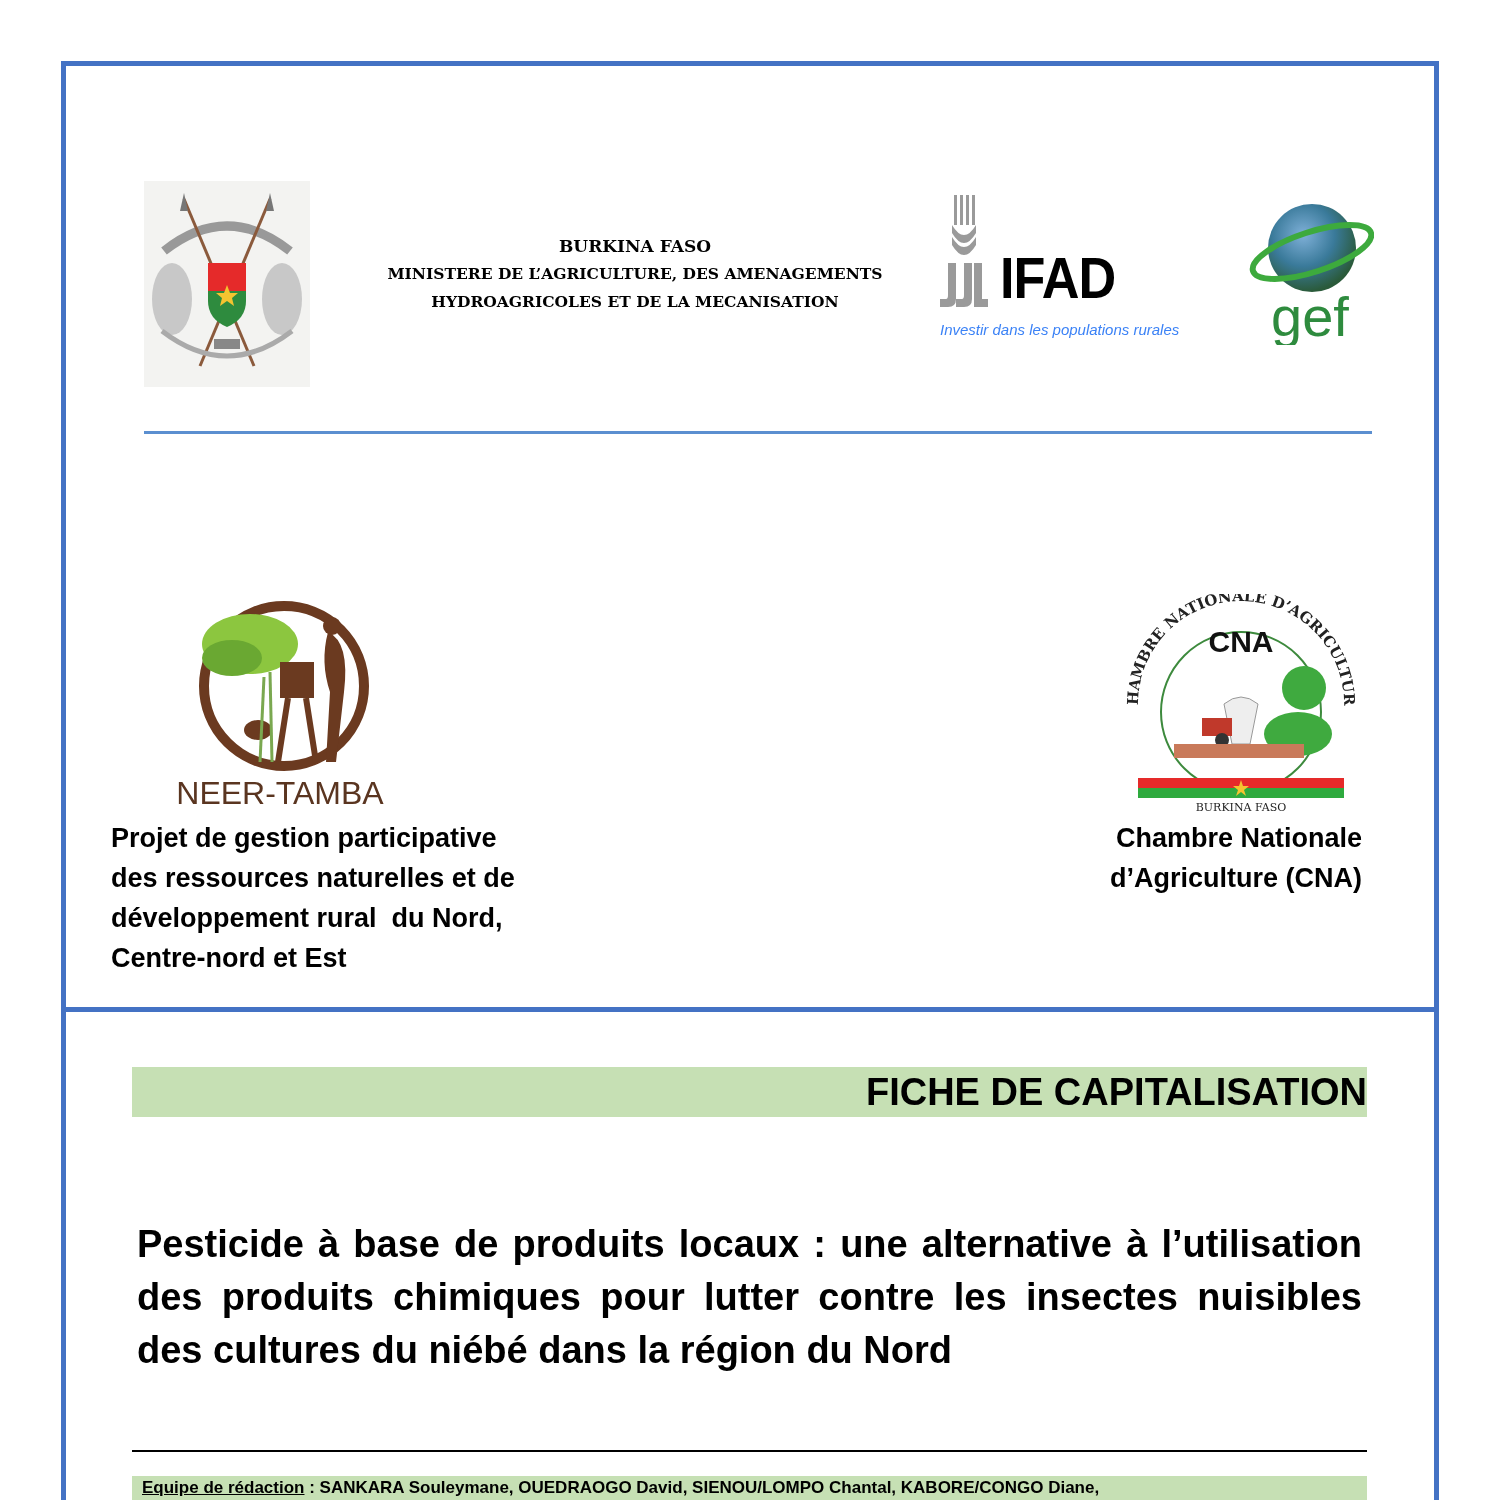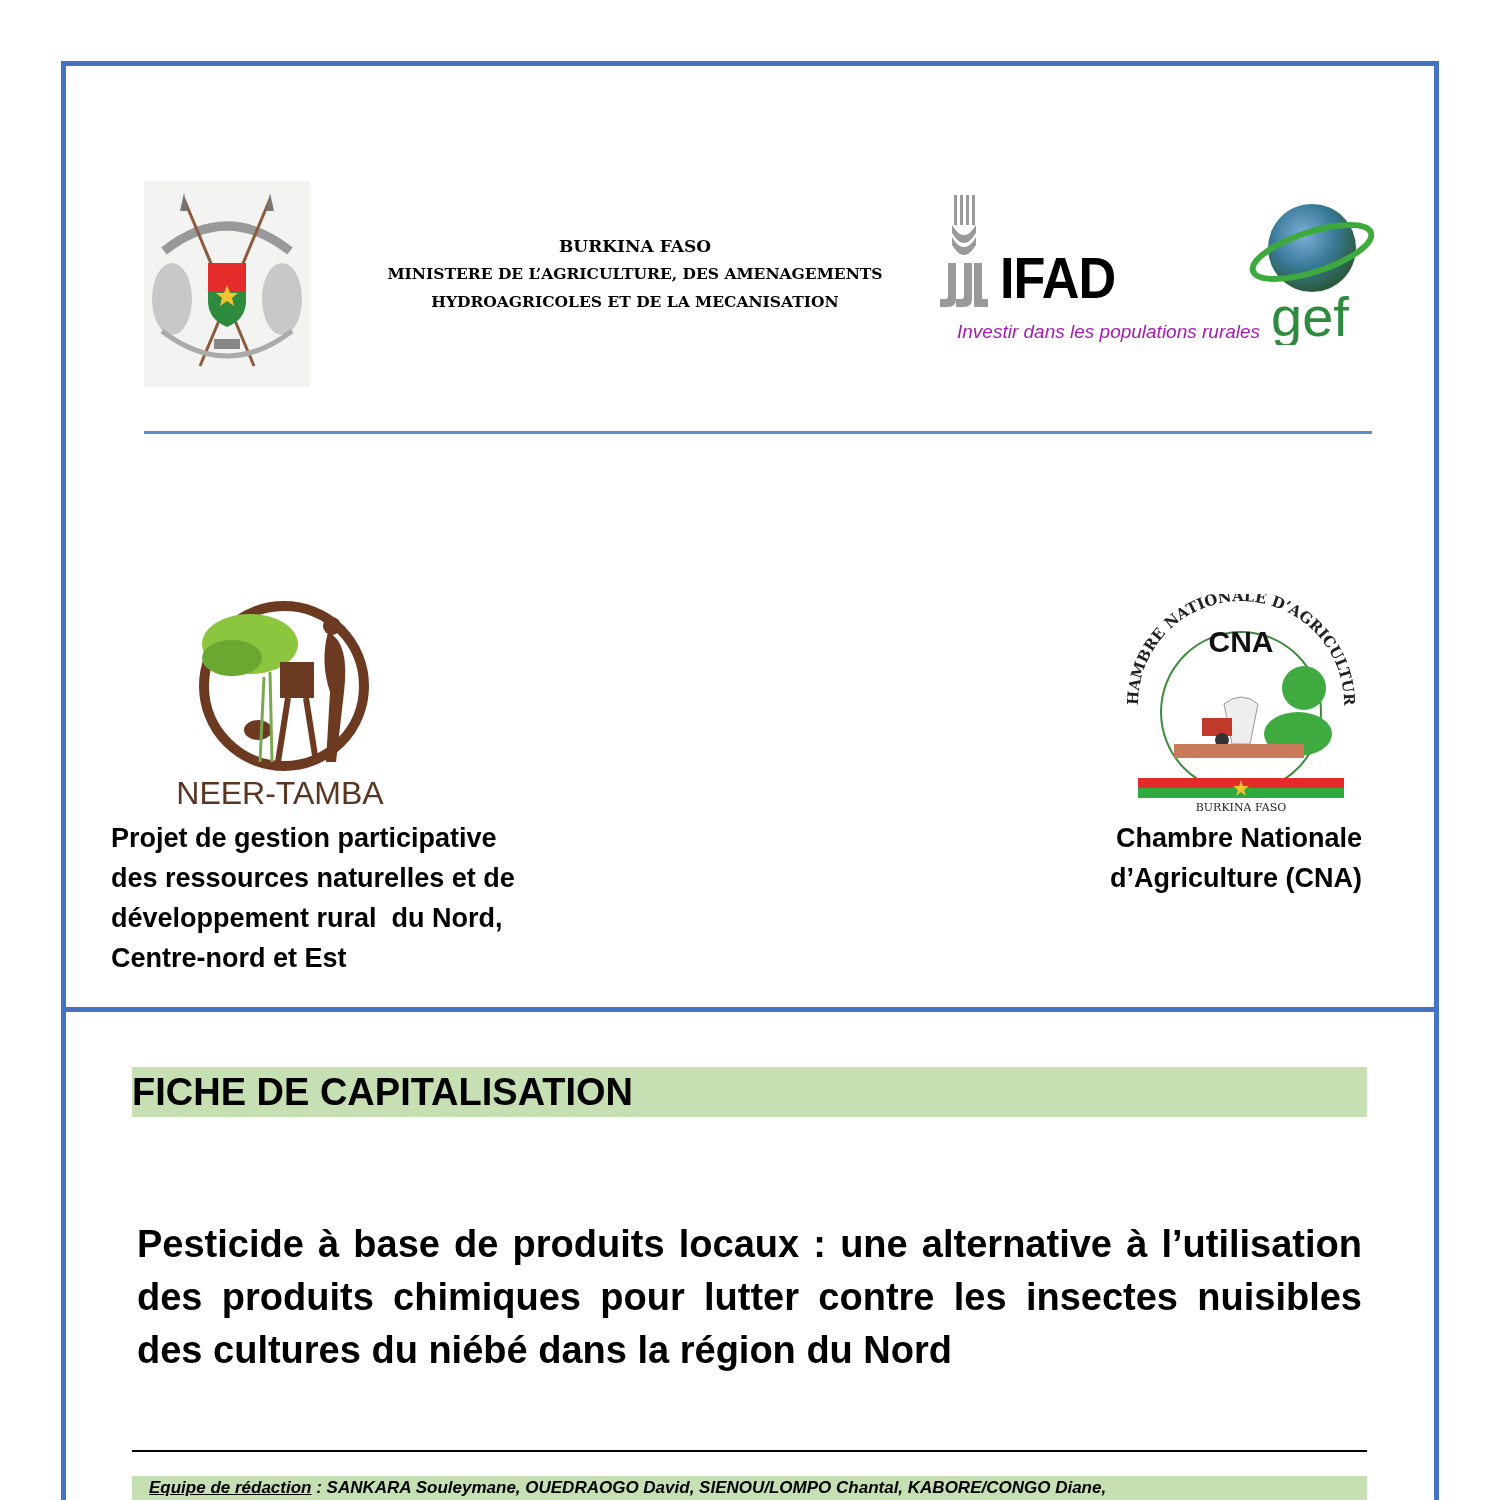--- a/index.html
+++ b/index.html
@@ -20,54 +20,54 @@
   .ministry {
     position: absolute; left: 340px; top: 232px; width: 590px;
     text-align: center; font-family: "DejaVu Serif", "Liberation Serif", serif;
     font-weight: bold; font-size: 15.5px; line-height: 28px; white-space: nowrap; overflow: hidden;
   }
   .ministry .l1 { font-size: 17px; }
 
   .ifad { position: absolute; left: 926px; top: 195px; width: 290px; height: 150px; margin-left: 12px; }
   .ifad .mark { position: absolute; left: 0; top: 0; width: 52px; height: 120px; }
   .ifad .word { position: absolute; left: 62px; top: 54px; font-size: 58px; font-weight: bold; letter-spacing: -1px; line-height: 1; transform: scaleX(0.9); transform-origin: left; }
-  .ifad .tag { position: absolute; left: 19px; top: 126px; font-size: 19px; font-style: italic; color: #a21caf; white-space: nowrap; }
+  .ifad .tag { position: absolute; left: 2px; top: 126px; font-size: 15px; font-style: italic; color: #3b82f6; white-space: nowrap; }
 
   .gef { position: absolute; left: 1246px; top: 200px; width: 128px; height: 145px; }
 
   .rule-blue { position: absolute; left: 144px; top: 431px; width: 1228px; height: 3px; background: #5b8fd0; }
 
   .neer { position: absolute; left: 160px; top: 582px; width: 240px; height: 228px; }
   .cna { position: absolute; left: 1118px; top: 594px; width: 246px; height: 220px; }
 
   .caption-left {
     position: absolute; left: 100px; top: 818px; width: 480px;
     font-size: 27px; font-weight: bold; line-height: 40px; margin-left: 11px;
   }
   .caption-right {
     position: absolute; left: 1020px; top: 818px; width: 342px;
     font-size: 27px; font-weight: bold; line-height: 40px; text-align: right;
   }
 
   
   .fiche-banner {
     position: absolute; left: 132px; top: 1067px; width: 1235px; height: 50px;
-    background: #c6e0b4; text-align: left;
+    background: #c6e0b4; text-align: right;
     font-size: 38px; font-weight: bold; line-height: 50px;
   }
   .doc-title {
     position: absolute; left: 137px; top: 1218px; width: 1225px;
     font-size: 38px; font-weight: bold; line-height: 53px; text-align: justify;
     text-align-last: left;
   }
   .rule-black { position: absolute; left: 132px; top: 1450px; width: 1235px; height: 2px; background: #000; }
   .team {
     position: absolute; left: 132px; top: 1476px; width: 1235px; height: 24px;
-    background: #c6e0b4; font-size: 17px; font-weight: bold; font-style: italic;
-    line-height: 24px; padding-left: 17px; white-space: nowrap; overflow: hidden;
+    background: #c6e0b4; font-size: 17px; font-weight: bold; 
+    line-height: 24px; padding-left: 10px; white-space: nowrap; overflow: hidden;
   }
   .team .lbl { text-decoration: underline; }
 </style>
 </head>
 <body>
 
 <div class="frame-top"></div>
 <div class="frame-bottom"></div>
 
 <div class="coat-of-arms">

